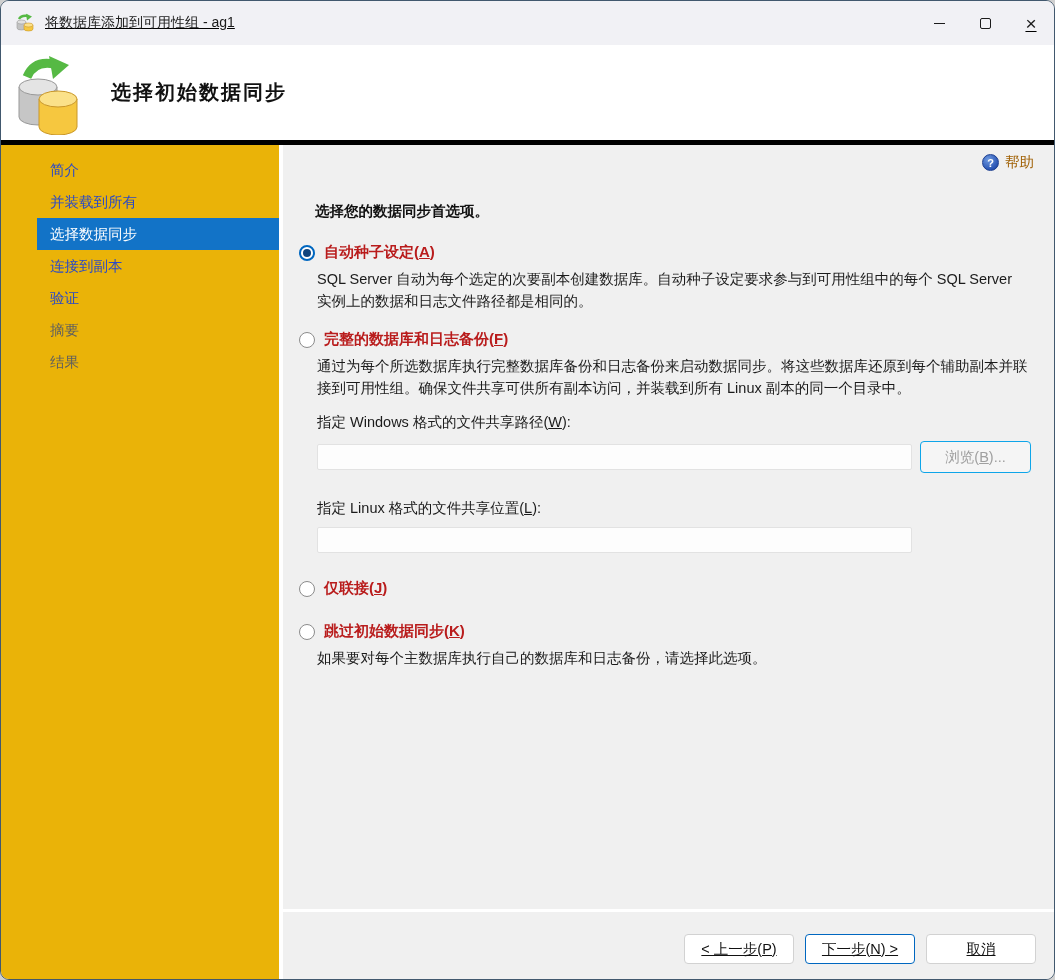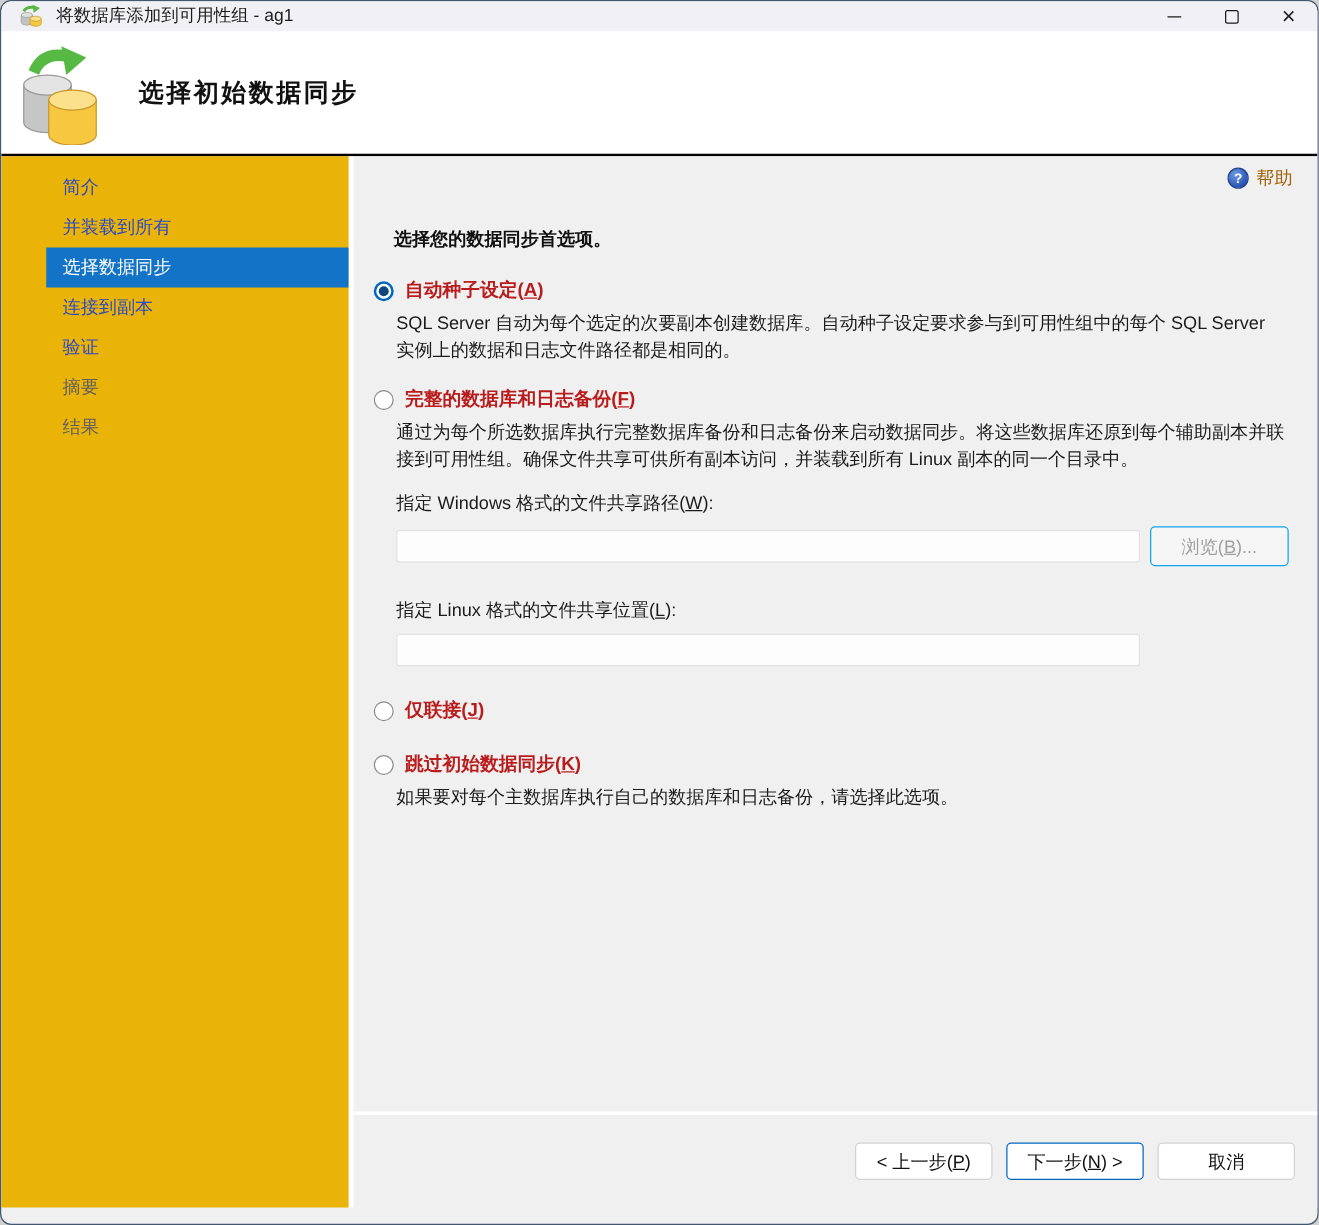--- a/index.html
+++ b/index.html
@@ -5,35 +5,35 @@
   * { margin:0; padding:0; box-sizing:border-box; }
   html,body { background:#cfcfcf; }
   body { font-family:"Liberation Sans","DejaVu Sans",sans-serif; }
   .window {
     position:relative; width:1055px; height:980px;
     background:#f0f0f0; border:1px solid #41586e; border-radius:9px;
     overflow:hidden; margin:0 auto;
   }
   
   .titlebar {
-    height:24px; background:#f1f1f5; display:flex; align-items:center;
+    height:44px; background:#f1f1f5; display:flex; align-items:center;text-decoration:underline;
   }
   .titlebar-icon { width:20px; height:20px; margin-left:14px; flex:0 0 auto; }
   .titlebar-title { margin-left:10px; font-size:14px; color:#1b1b1b; }
   .titlebar-spacer { flex:1; }
   .win-btn {
     width:46px; height:38px; display:flex; align-items:center; justify-content:center;
     color:#1b1b1b; cursor:default;
   }
   .glyph-min { display:inline-block; width:11px; border-top:1px solid #1b1b1b; }
   .glyph-max { display:inline-block; width:11px; height:11px; border:1.2px solid #1b1b1b; border-radius:2px; }
   .glyph-close { font-size:19px; line-height:1; }
   
   .header {
-    height:100px; background:#ffffff; border-bottom:2px solid #000000;
+    height:100px; background:#ffffff; border-bottom:5px solid #000000;
     display:flex; align-items:center;
   }
   .header-icon { margin-left:12px; flex:0 0 auto; }
   .header-title { margin-left:30px; font-size:20px; font-weight:bold; color:#111; letter-spacing:2px; }
   
   .body { display:flex; height:841px; }
   .sidebar { width:278px; background:#eab308; padding-top:9px;padding-left:36px; }
   .side-item {
     height:32px; line-height:32px; padding-left:13px; font-size:14.5px; cursor:default;
     white-space:nowrap;
@@ -89,21 +89,21 @@
     border:1px solid #0ea5e9; border-radius:4px; font-size:14.5px; color:#a0a0a0;
     font-family:inherit;
   }
   
   .footer {
     height:77px; background:#f0f0f0; border-top:3px solid #ffffff;
     display:flex; align-items:center; justify-content:flex-end; gap:11px; padding-right:18px;
   }
   .btn {
     width:110px; height:30px; background:#ffffff; border:1px solid #d2d2d2; border-radius:4px;
-    font-size:14.5px; color:#111; font-family:inherit; cursor:pointer;
+    font-size:14.5px; color:#111; font-family:inherit; cursor:pointer;text-decoration:underline;
   }
   .btn.default { border:1.5px solid #0067c0; }
 </style>
 </head>
 <body>
 
 <div class="window">
 
   <div class="titlebar">
     <svg class="titlebar-icon" viewBox="0 0 20 20">

